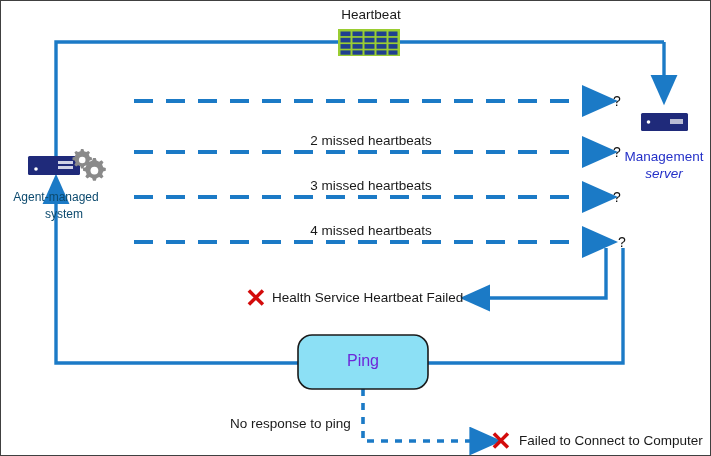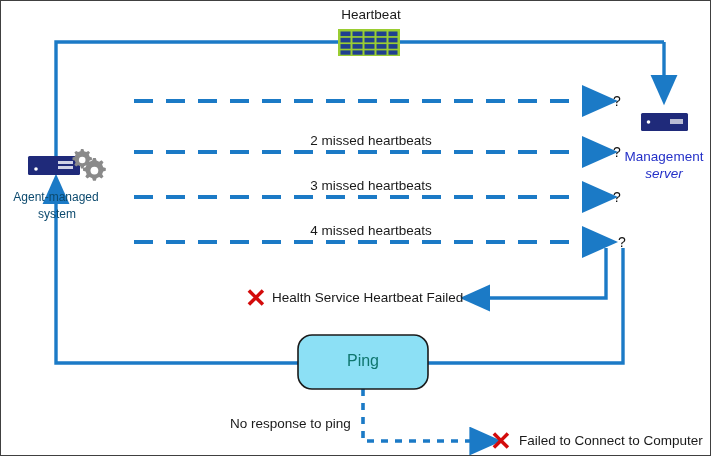--- a/index.html
+++ b/index.html
@@ -44,21 +44,21 @@
     color: #0c4a6e;
     font-size: 12px;
     text-align: center;
   }
   .lbl-q {
     color: #111111;
     font-size: 14px;
     font-weight: normal;
   }
   .lbl-ping {
-    color: #0f766e;
+    color: #6d28d9;
     font-size: 16px;
   }
   .centered {
     transform: translateX(-50%);
   }
   .xmark {
     position: absolute;
     color: #d30b0b;
     font-size: 26px;
     font-weight: bold;
@@ -179,21 +179,21 @@
 
   <div class="lbl lbl-q" style="left:612px; top:92px;">?</div>
   <div class="lbl lbl-q" style="left:612px; top:143px;">?</div>
   <div class="lbl lbl-q" style="left:612px; top:188px;">?</div>
   <div class="lbl lbl-q" style="left:617px; top:233px;">?</div>
 
   <div class="lbl lbl-node-blue" style="left:663px; top:148px; transform:translateX(-50%);">Management</div>
   <div class="lbl lbl-node-blue" style="left:663px; top:165px; transform:translateX(-50%);font-style:italic;">server</div>
 
   <div class="lbl lbl-node-navy" style="left:55px; top:190px; transform:translateX(-50%);">Agent-managed</div>
-  <div class="lbl lbl-node-navy" style="left:56px; top:207px; transform:translateX(-50%);">system</div>
+  <div class="lbl lbl-node-navy" style="left:63px; top:207px; transform:translateX(-50%);">system</div>
 
   <div class="lbl lbl-ping" style="left:362px; top:351px; transform:translateX(-50%);">Ping</div>
 
   <div class="xmark" style="left:244px; top:284px;">✕</div>
   <div class="lbl lbl-dark" style="left:271px; top:289px;">Health Service Heartbeat Failed</div>
 
   <div class="lbl lbl-dark" style="left:229px; top:415px;">No response to ping</div>
 
   <div class="xmark" style="left:489px; top:427px;">✕</div>
   <div class="lbl lbl-dark" style="left:518px; top:432px;">Failed to Connect to Computer</div>

